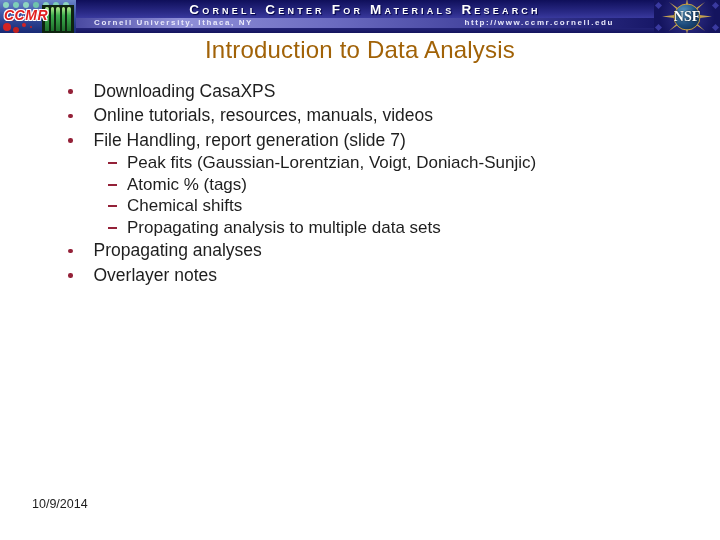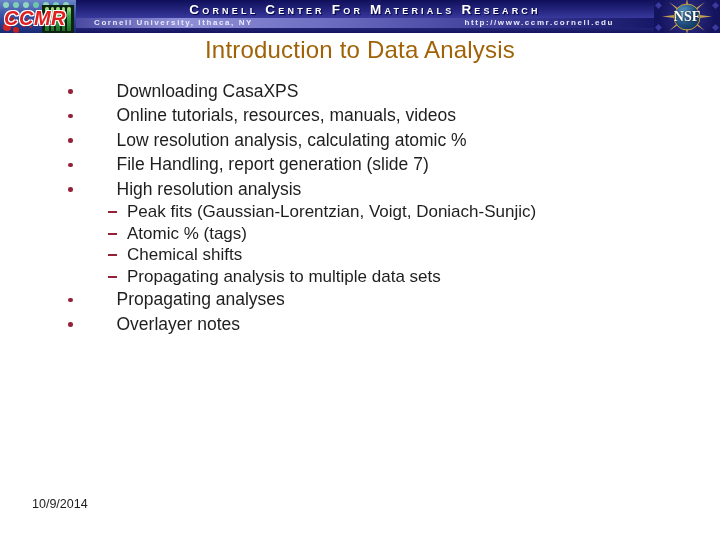--- a/index.html
+++ b/index.html
@@ -48,21 +48,21 @@
     position: absolute; left: 3px; bottom: 2px;
     width: 8px; height: 8px; border-radius: 50%;
     background: #d42424;
     box-shadow: 9px 3px 0 -1px #c22020, 17px -2px 0 -2px #d42424,
                 5px -8px 0 -2px #b81c1c, 14px -10px 0 -3px #d42424,
                 24px 0px 0 -3px #c22020, 20px -8px 0 -3px #b81c1c;
   }
   .ccmr-text {
     position: absolute; left: 4px; top: 7px;
     font-weight: bold; font-style: italic;
-    font-size: 20px; color: #e02020;
+    font-size: 14px; color: #e02020;
     text-shadow: -1px -1px 0 #fff, 1px -1px 0 #fff, -1px 1px 0 #fff,
                  1px 1px 0 #fff, 0 1px 0 #fff, 1px 0 0 #fff;
     letter-spacing: 0.5px;
   }
 
   
   .banner-center {
     flex: 1; position: relative;
     background: linear-gradient(180deg, #0f0f5a 0%, #2c2c8a 40%, #3c3ca2 58%, #14145e 100%);
     display: flex; flex-direction: column;
@@ -118,21 +118,21 @@
     font-size: 24px; font-weight: normal;
     color: #a16207;
     letter-spacing: 0.2px;
   }
 
   .bullets {
     position: absolute; top: 79px; left: 68px; right: 24px;
     color: #1e1e1e;
   }
   .item { display: flex; align-items: center; }
-  .lvl1 { height: 24.5px; font-size: 17.5px; gap: 23px; }
+  .lvl1 { height: 24.5px; font-size: 17.5px; }
   .lvl1 .marker {
     flex: none; width: 4.5px; height: 4.5px; border-radius: 50%;
     background: #942138; margin-right: 21px;
   }
   .lvl2 { height: 21.5px; font-size: 17px; padding-left: 40px; }
   .lvl2 .marker {
     flex: none; width: 9px; height: 2px;
     background: #942138; margin-right: 10px;
   }
   .btext { white-space: nowrap; }
@@ -198,30 +198,22 @@
     <div class="item lvl1">
       <span class="marker"></span>
       <span class="btext">Downloading CasaXPS</span>
     </div>
     <div class="item lvl1">
       <span class="marker"></span>
       <span class="btext">Online tutorials, resources, manuals, videos</span>
     </div>
     <div class="item lvl1">
       <span class="marker"></span>
-      <span class="btext">Low resolution analysis, calculating atomic %</span>
-    </div>
-    <div class="item lvl1">
-      <span class="marker"></span>
       <span class="btext">File Handling, report generation (slide 7)</span>
     </div>
-    <div class="item lvl1">
-      <span class="marker"></span>
-      <span class="btext">High resolution analysis</span>
-    </div>
     <div class="item lvl2">
       <span class="marker"></span>
       <span class="btext">Peak fits (Gaussian-Lorentzian, Voigt, Doniach-Sunjic)</span>
     </div>
     <div class="item lvl2">
       <span class="marker"></span>
       <span class="btext">Atomic % (tags)</span>
     </div>
     <div class="item lvl2">
       <span class="marker"></span>

